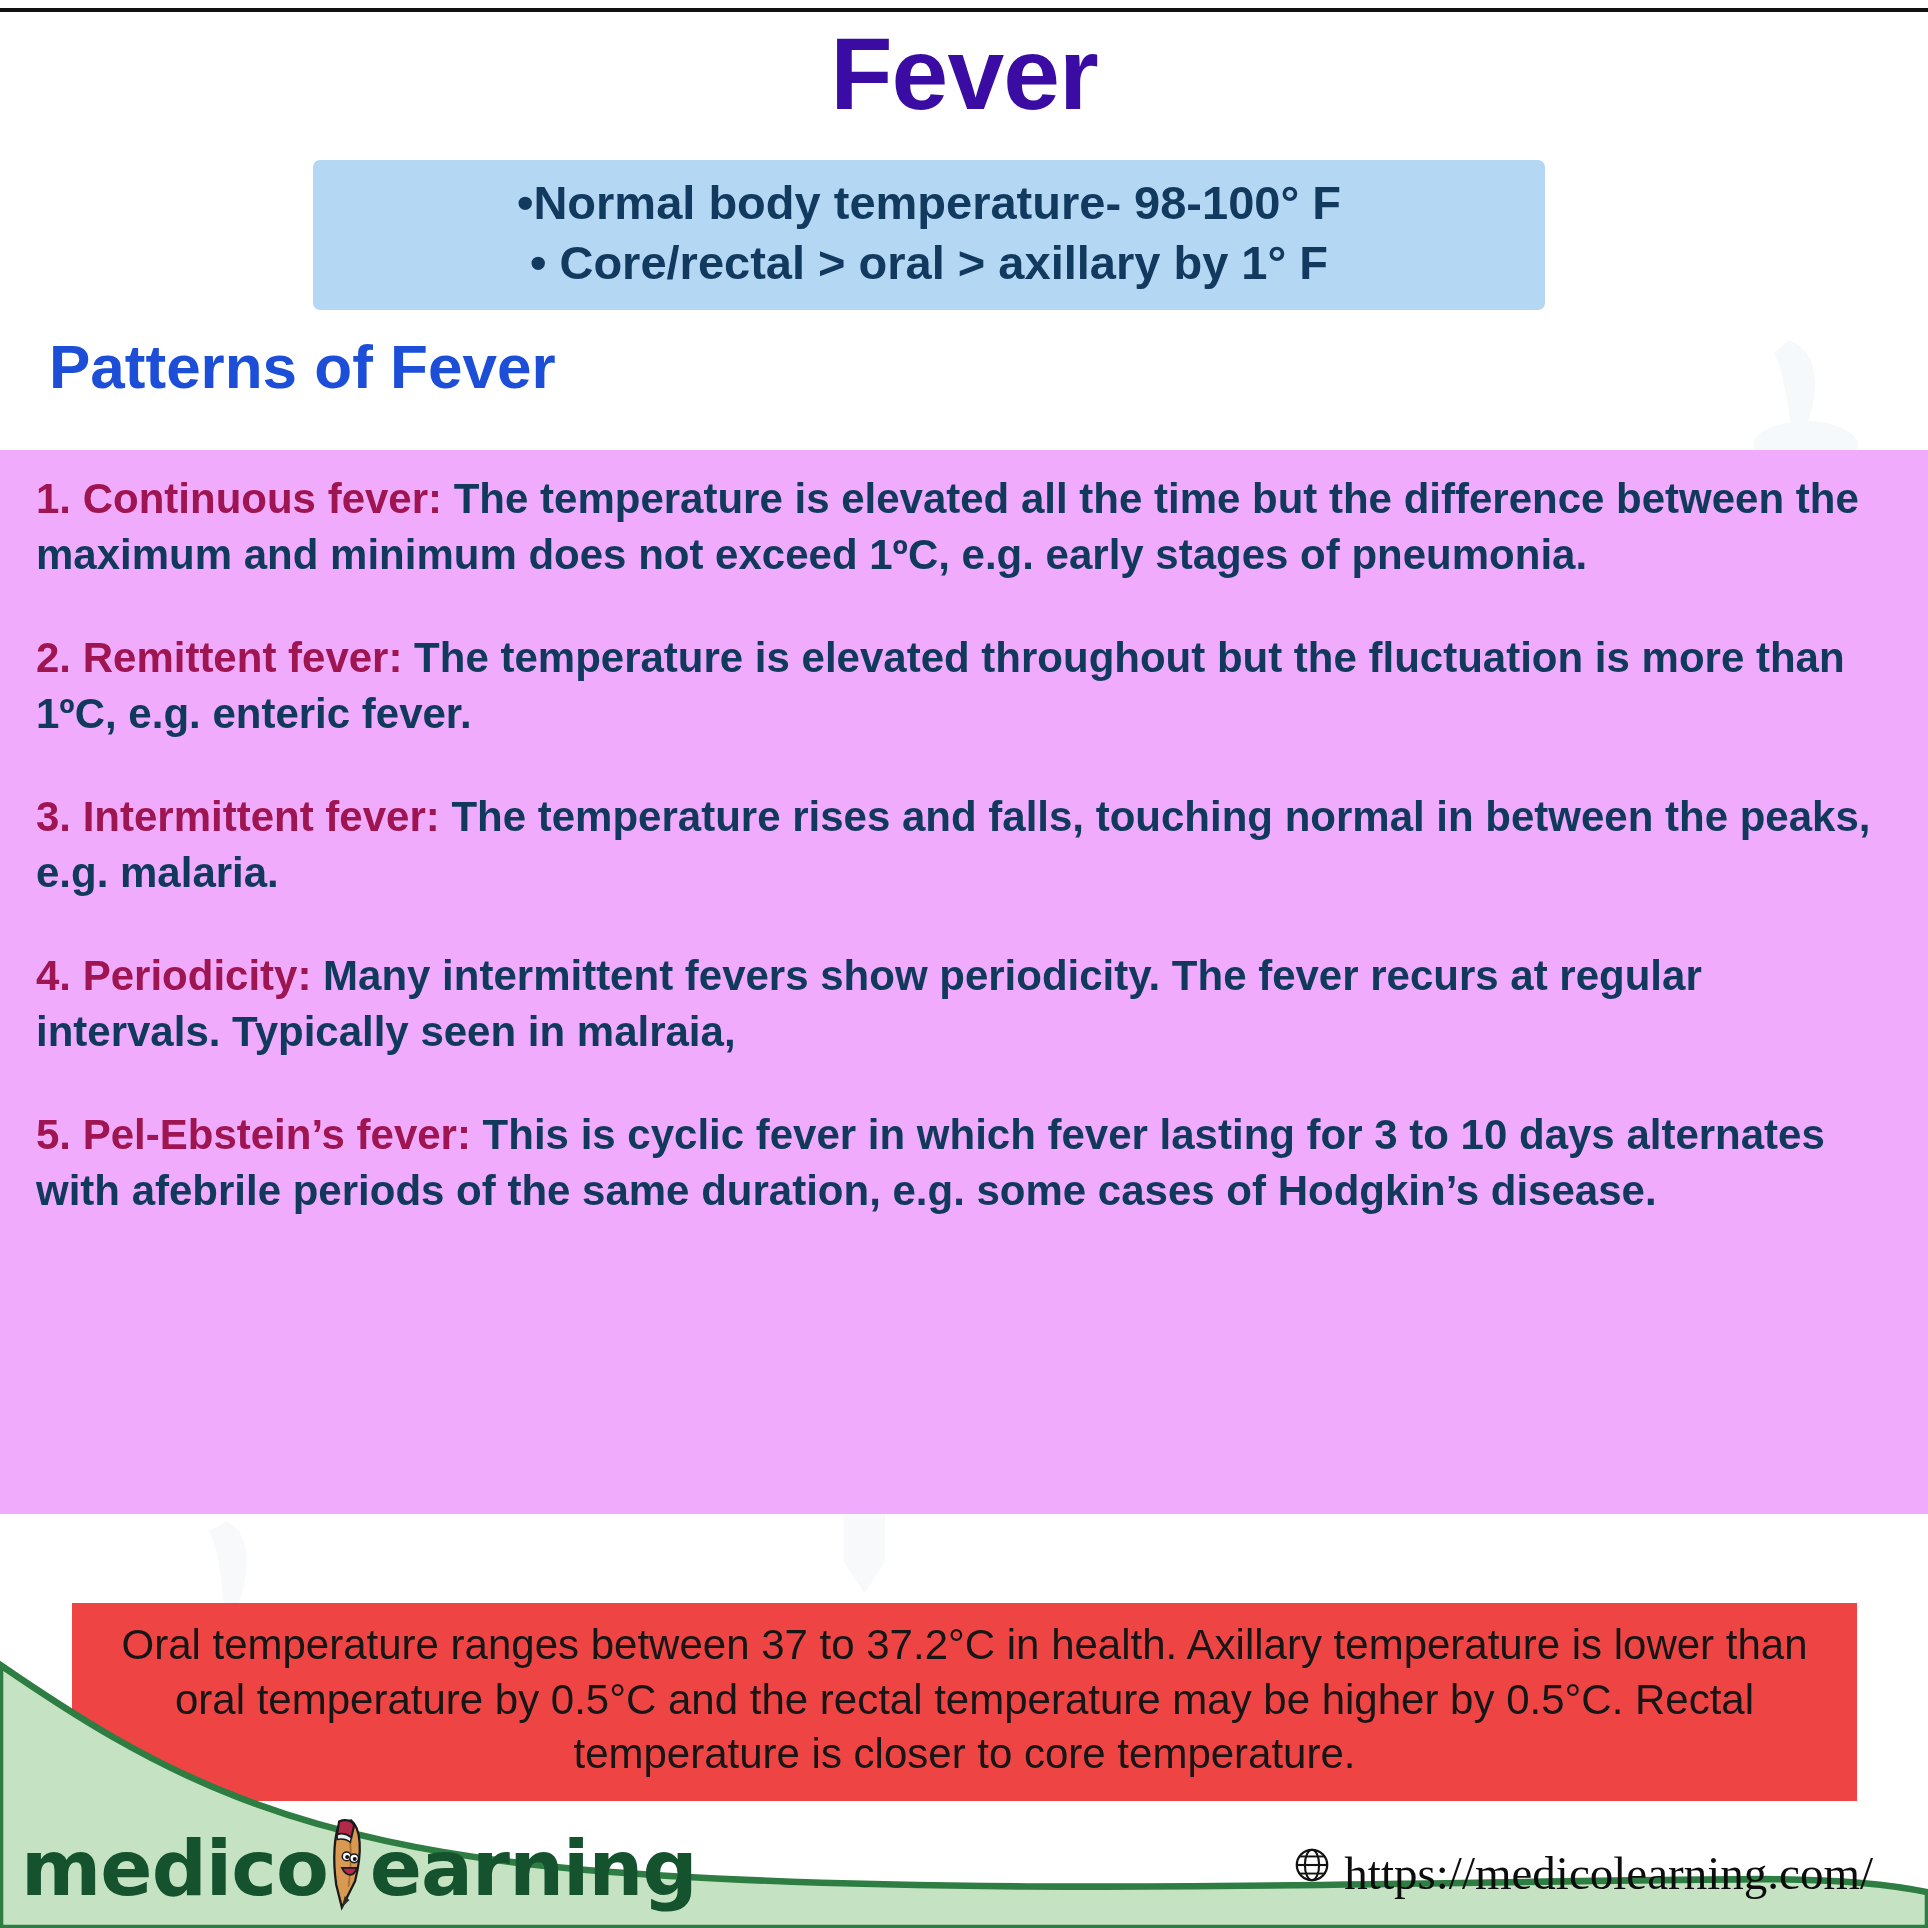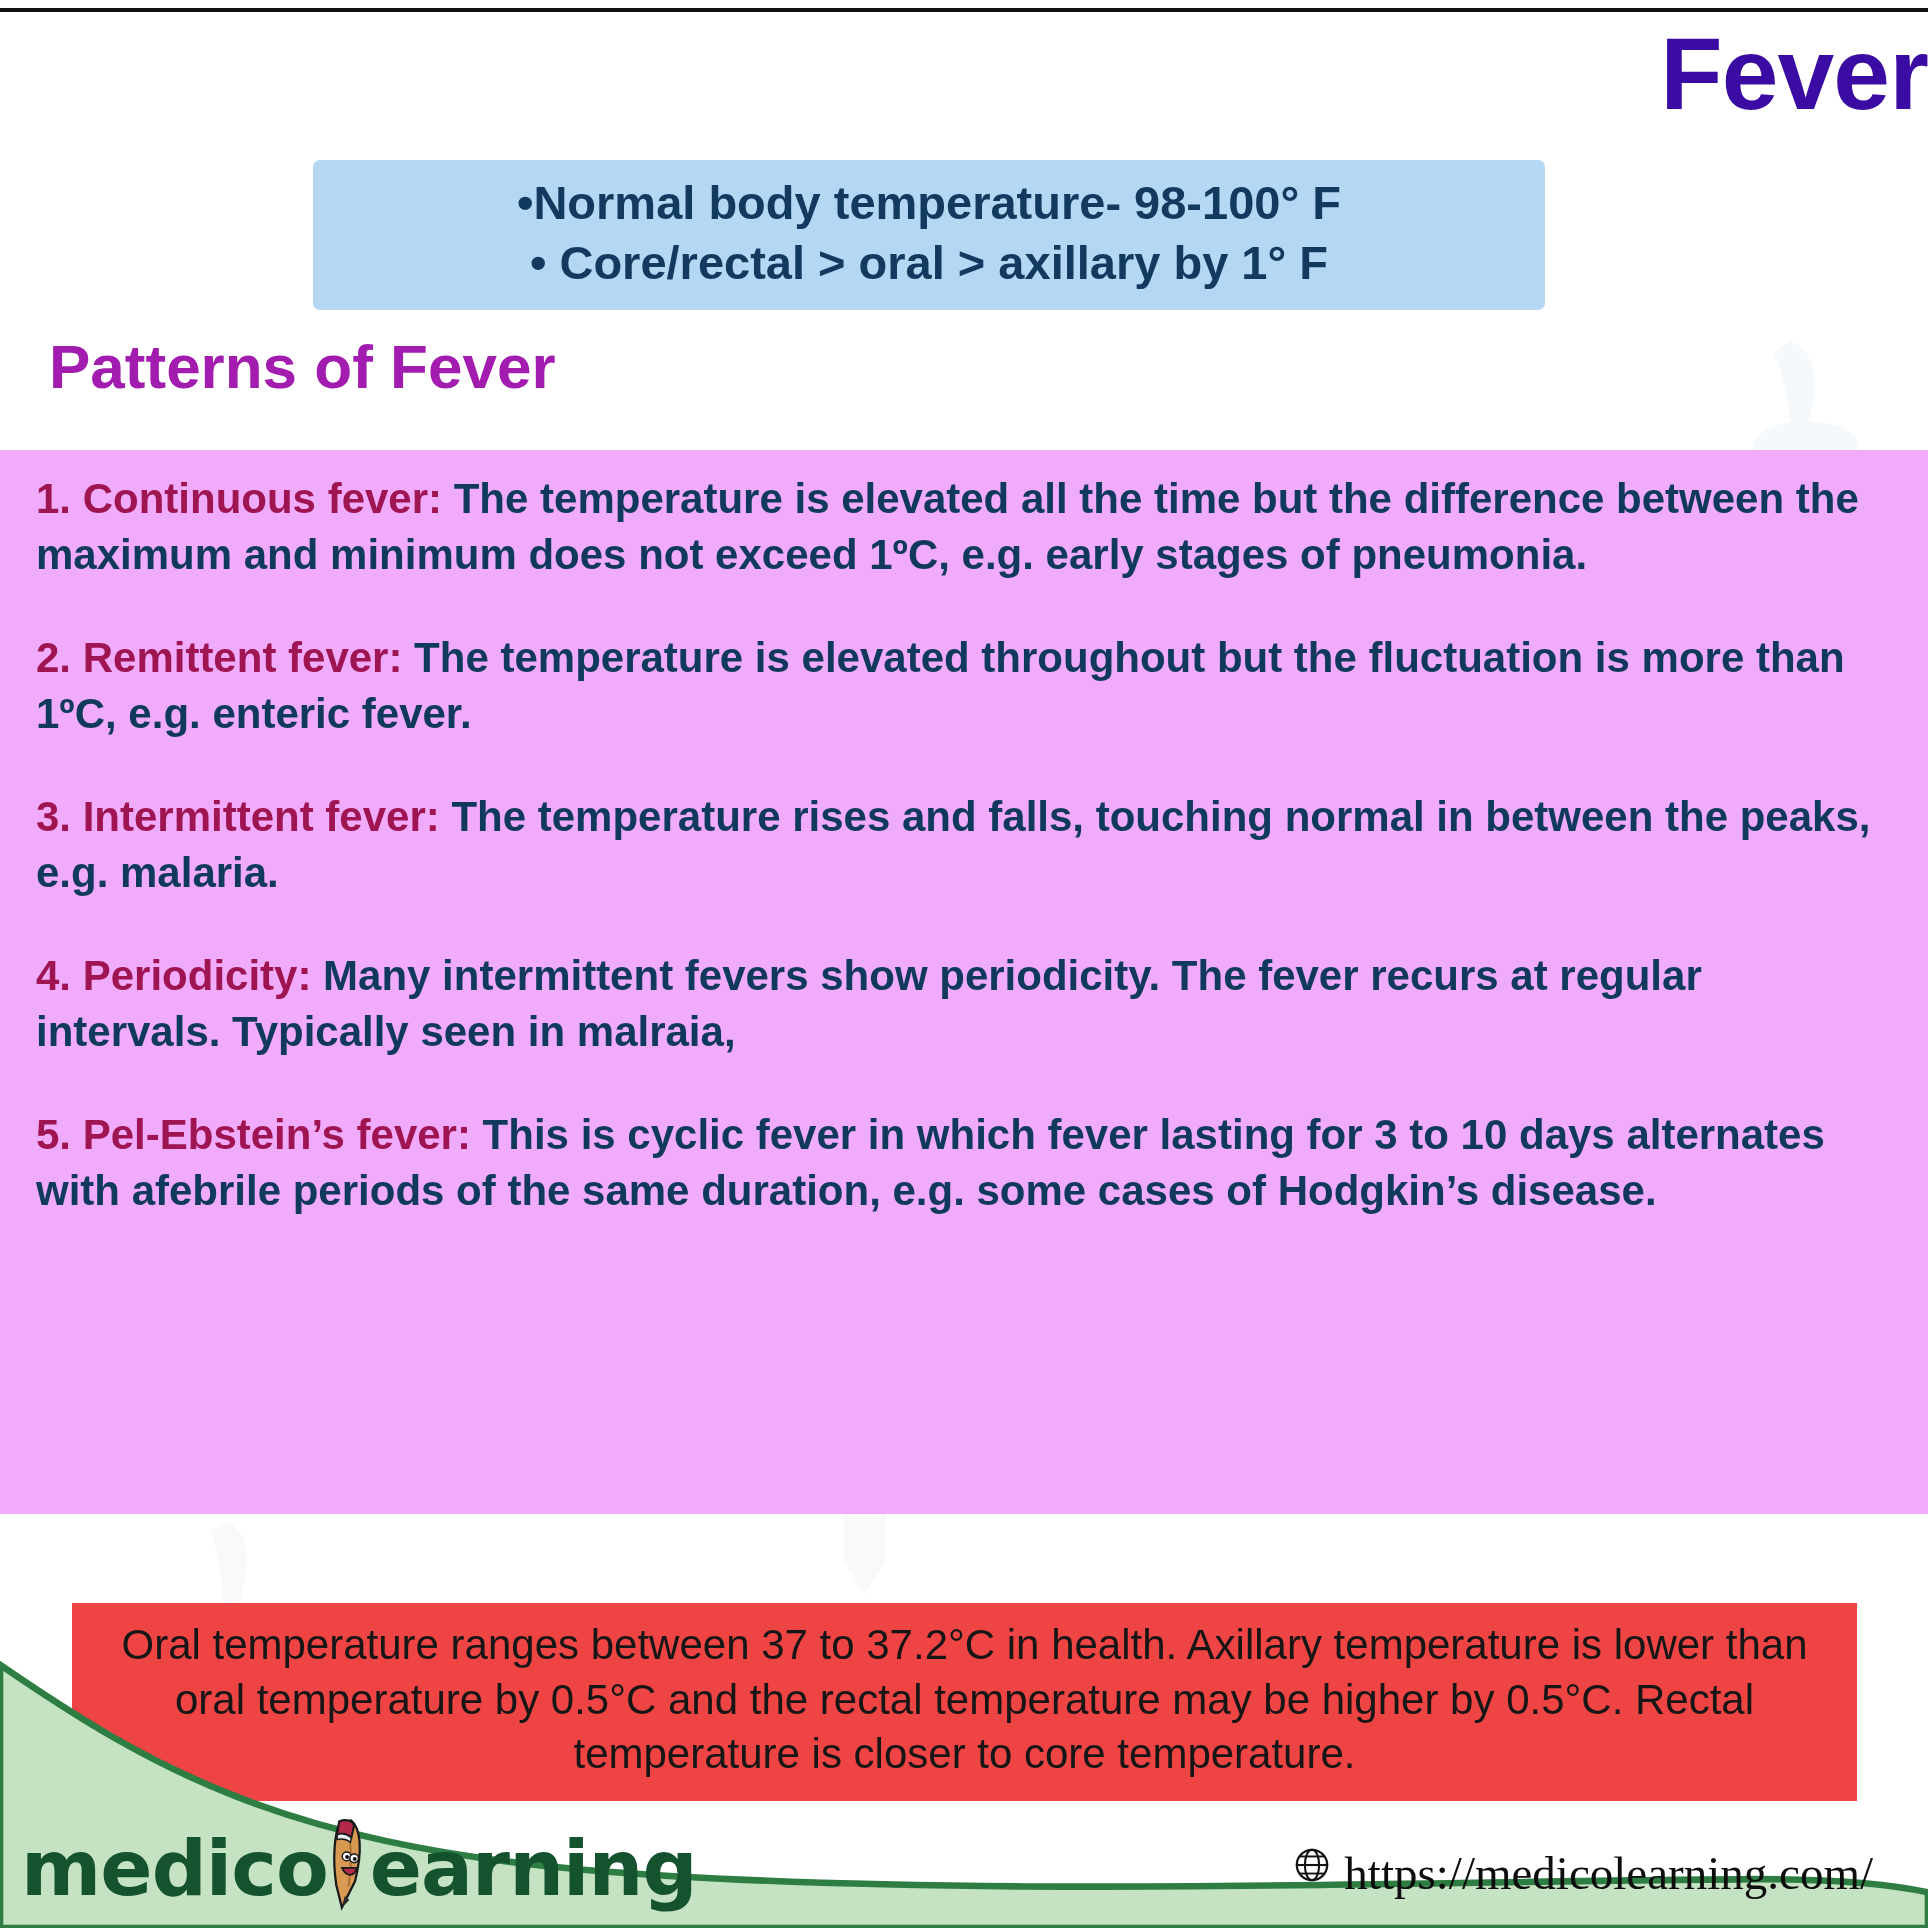--- a/index.html
+++ b/index.html
@@ -50,21 +50,21 @@
     height: 132px;
     opacity: 0.45;
   }
 
   
   .page-title {
     position: absolute;
     top: 19px;
     left: 0;
     width: 1928px;
-    text-align: right;
+    text-align: center;
     font-size: 102px;
     font-weight: bold;
     color: #3b0ca3;
     letter-spacing: -0.9px;
     line-height: 1.08;
   }
 
   
   .info-box {
     position: absolute;
@@ -85,21 +85,21 @@
     white-space: nowrap;
   }
 
   
   .section-heading {
     position: absolute;
     top: 331px;
     left: 49px;
     font-size: 62px;
     font-weight: bold;
-    color: #a21caf;
+    color: #1d4ed8;
   }
 
   
   .cyan-panel {
     position: absolute;
     top: 450px;
     left: 0;
     width: 1928px;
     height: 1064px;
     background: #f0abfc;

